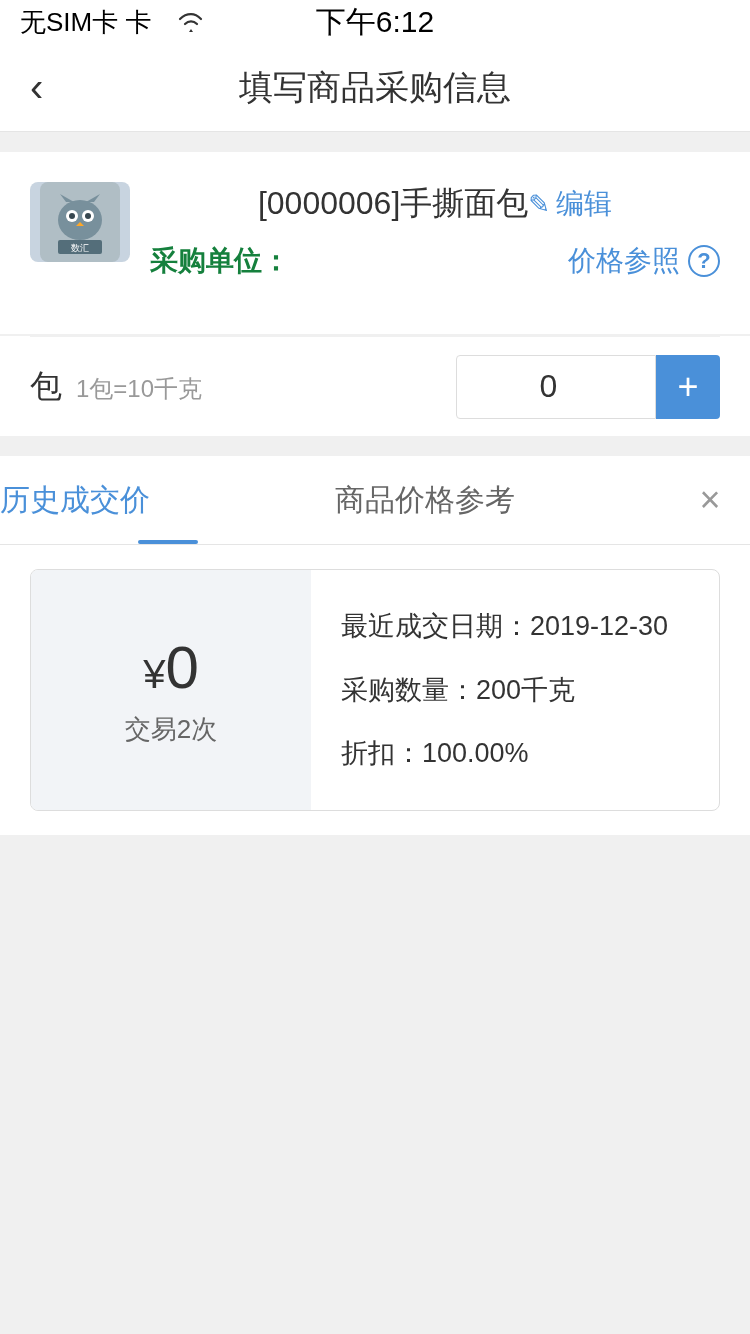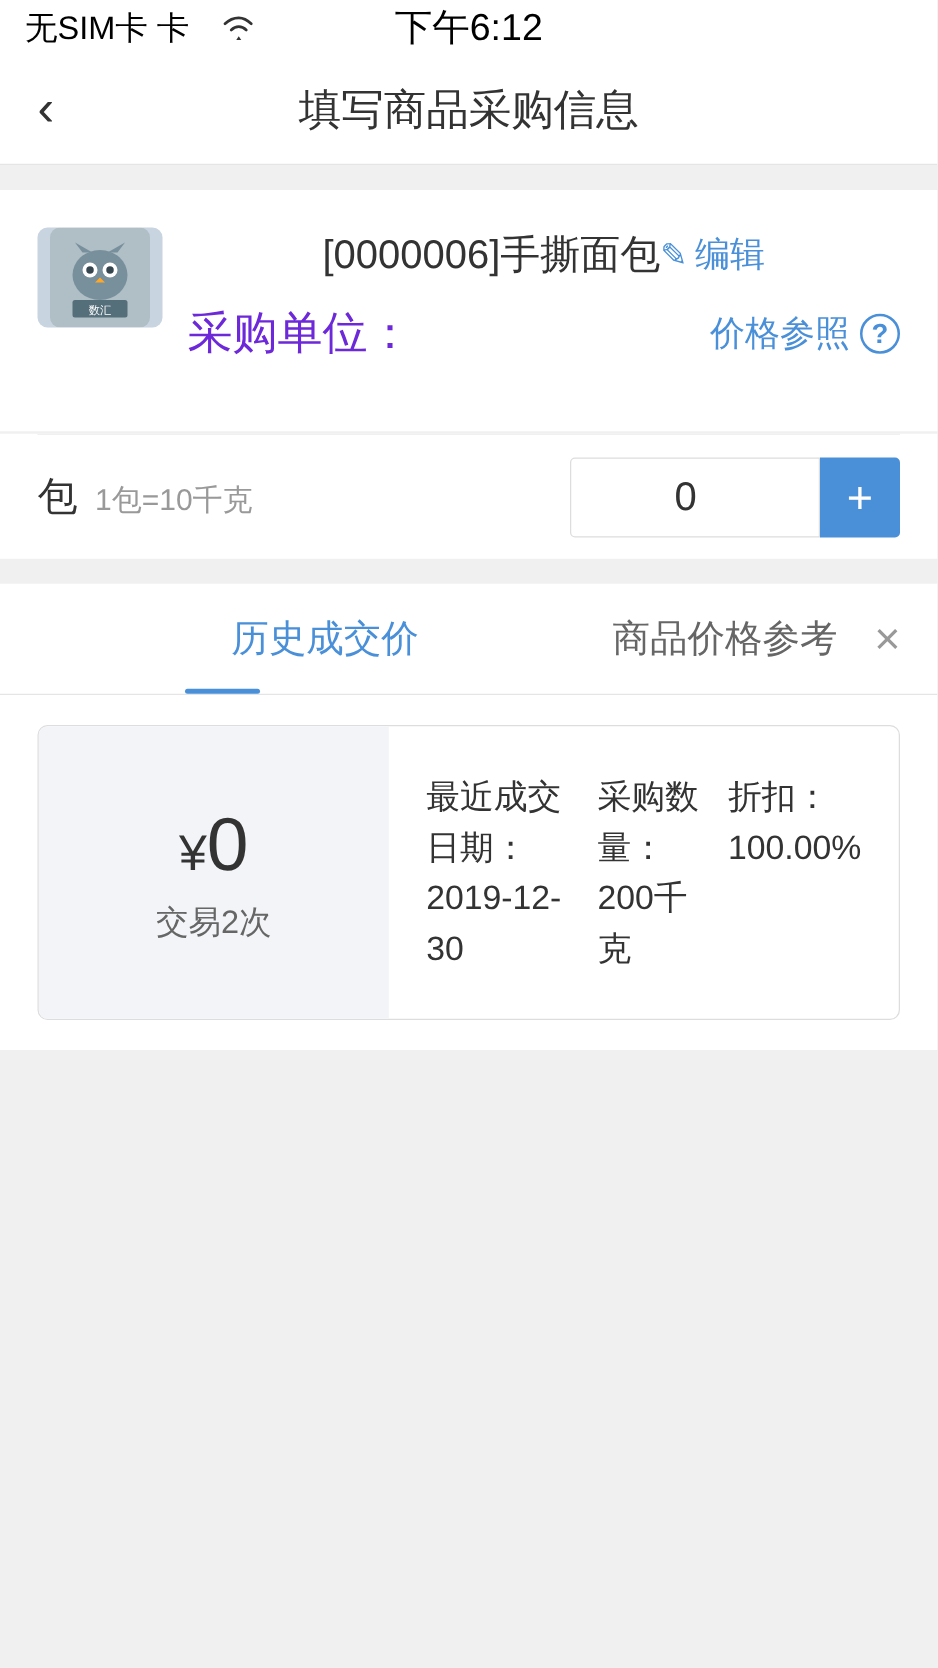--- a/index.html
+++ b/index.html
@@ -144,22 +144,23 @@
     }
     .edit-icon {
       font-size: 26px;
     }
     .purchase-unit-row {
       display: flex;
       align-items: center;
       justify-content: space-between;
     }
     .purchase-unit-label {
-      font-size: 36px;
-      color: #6d28d9;
+      font-size: 28px;
+      color: #15803d;
+      font-weight: bold;
     }
     .unit-selector {
       display: flex;
       align-items: center;
       border: 1px solid #ccc;
       border-radius: 4px;
       padding: 4px 16px;
       gap: 8px;
       background: #f8f8f8;
       font-size: 28px;
@@ -256,25 +257,24 @@
       display: flex;
       align-items: center;
       border-bottom: 1px solid #e5e5e5;
       position: relative;
     }
     .tab-item {
       flex: 1;
       height: 88px;
       display: flex;
       align-items: center;
-      justify-content: flex-end;
+      justify-content: flex-start;
       font-size: 30px;
       cursor: pointer;
       position: relative;
-      margin-left: 21px;
     }
     .tab-item.active {
       color: #4a90d9;
       font-weight: 500;
     }
     .tab-item.inactive {
       color: #666;
     }
     .tab-indicator {
       position: absolute;
@@ -327,21 +327,21 @@
     }
     .price-trade-count {
       font-size: 26px;
       color: #666;
       margin-top: 10px;
     }
     .price-card-right {
       flex: 1;
       padding: 36px 30px;
       display: flex;
-      flex-direction: row;
+      flex-direction: column;
       gap: 23px;
     }
     .price-detail-row {
       font-size: 27px;
       color: #333;
       line-height: 1.5;
     }
 
     
     .bottom-area {

